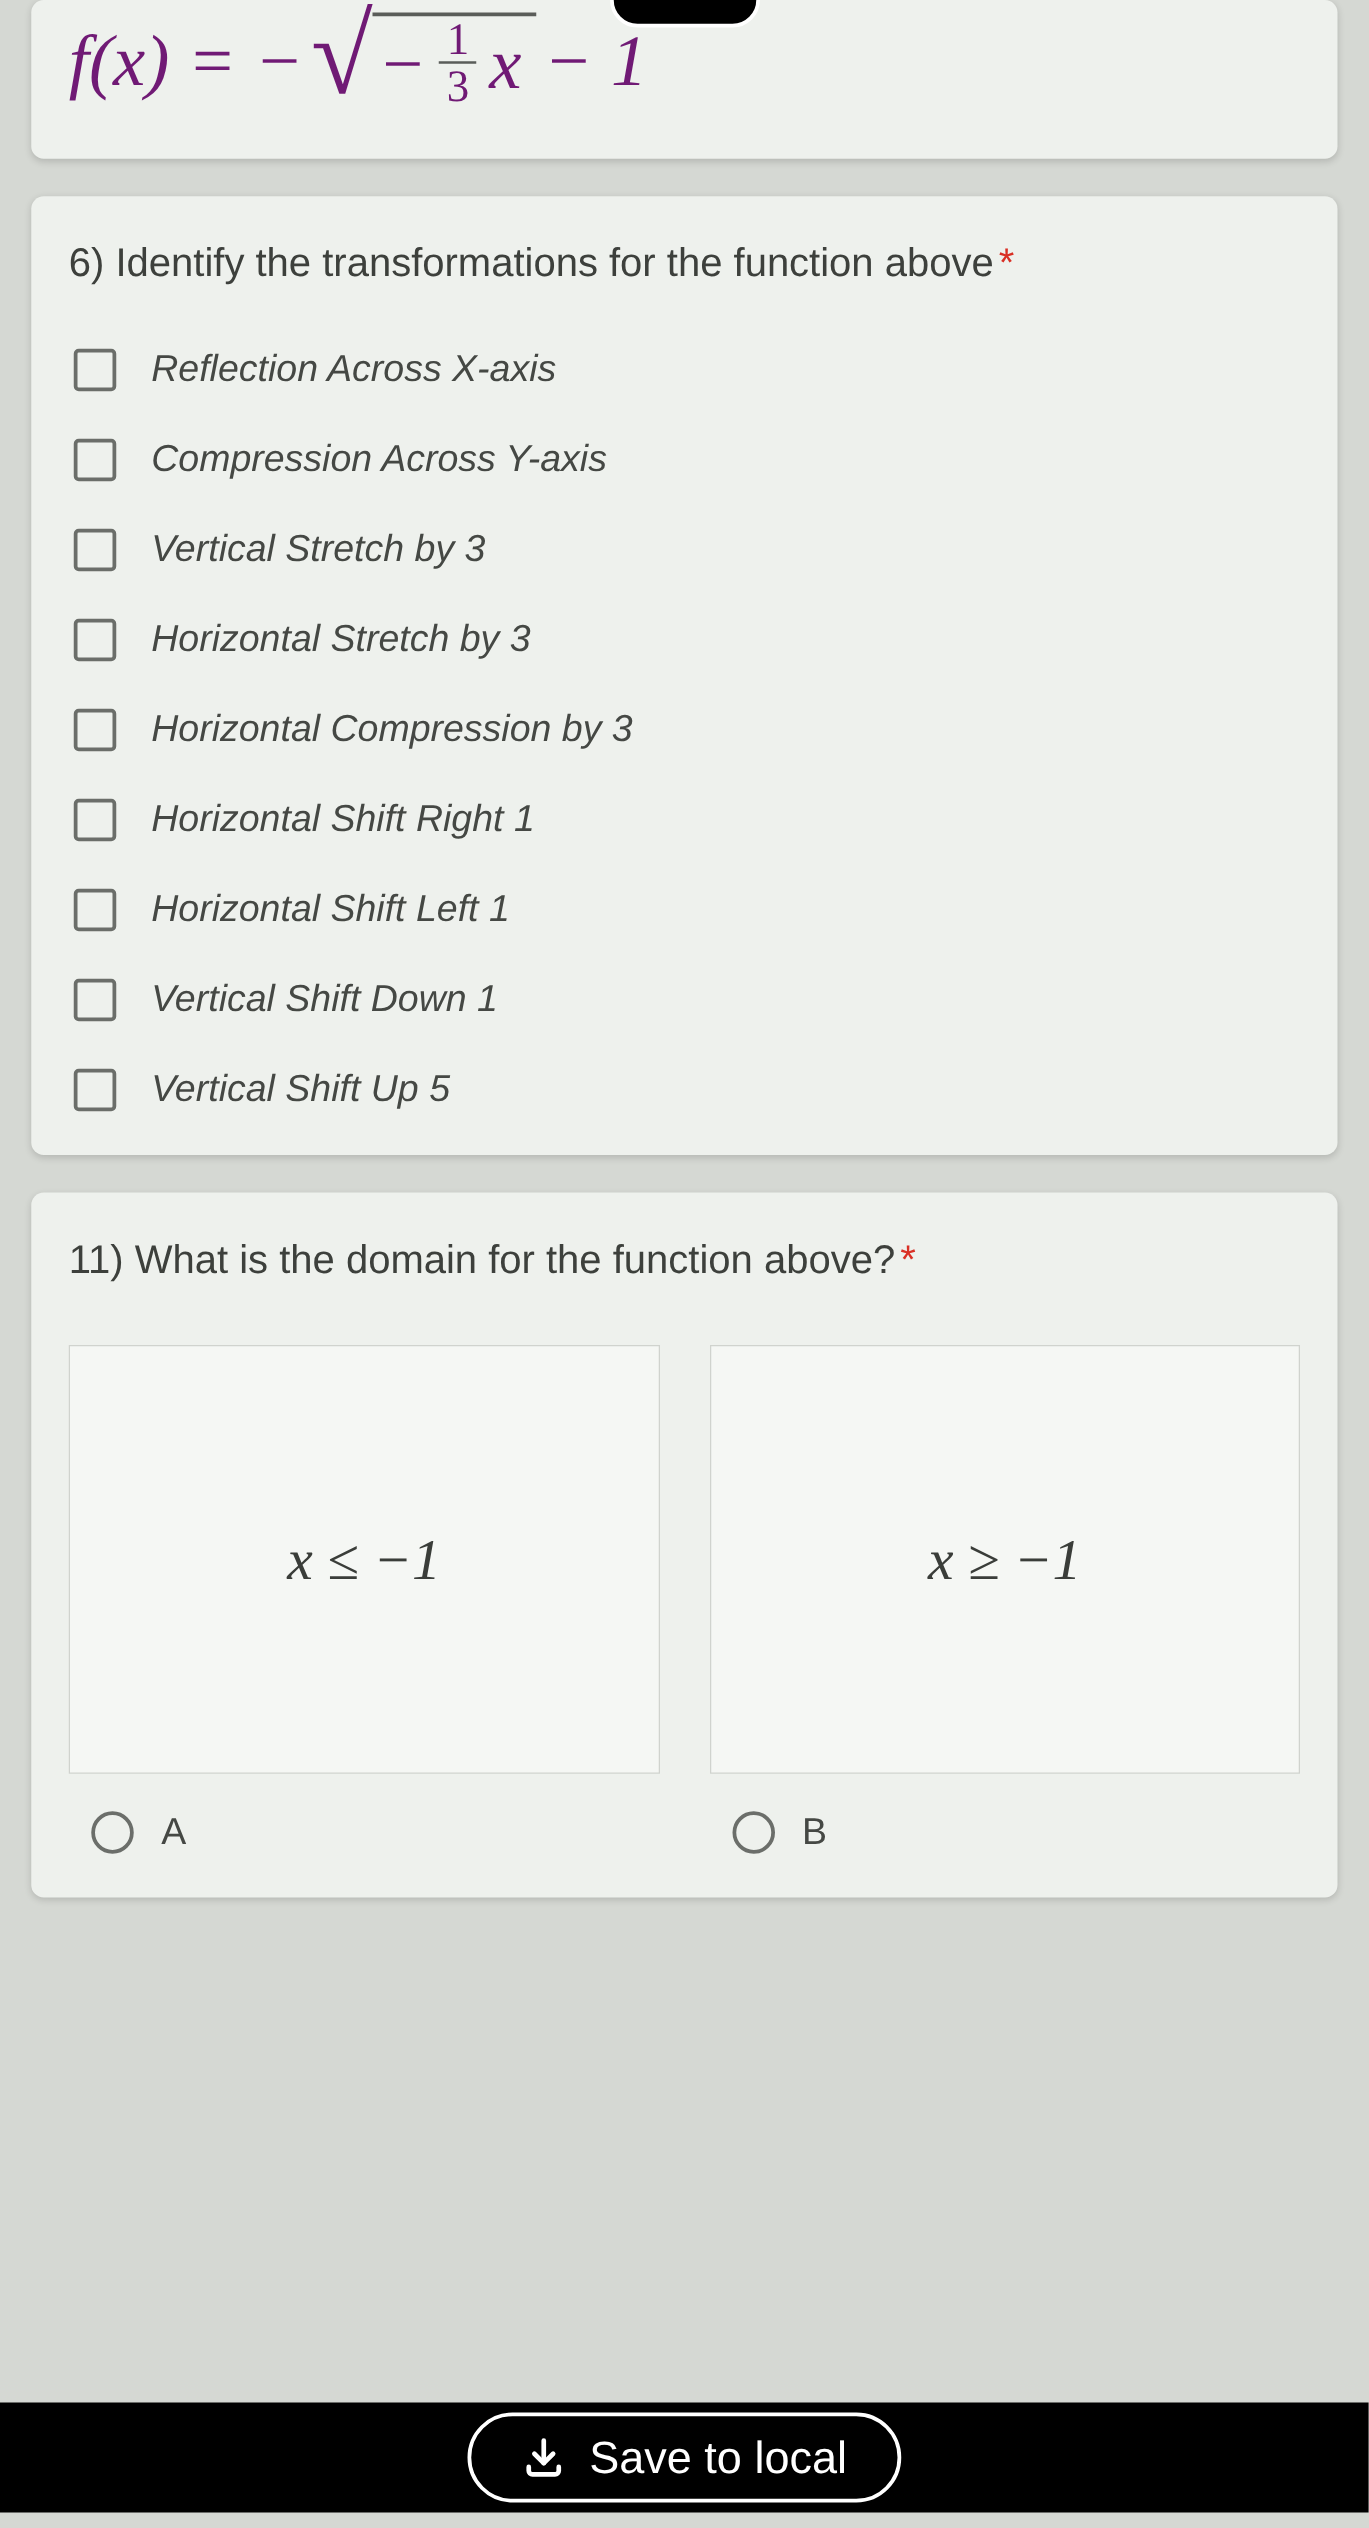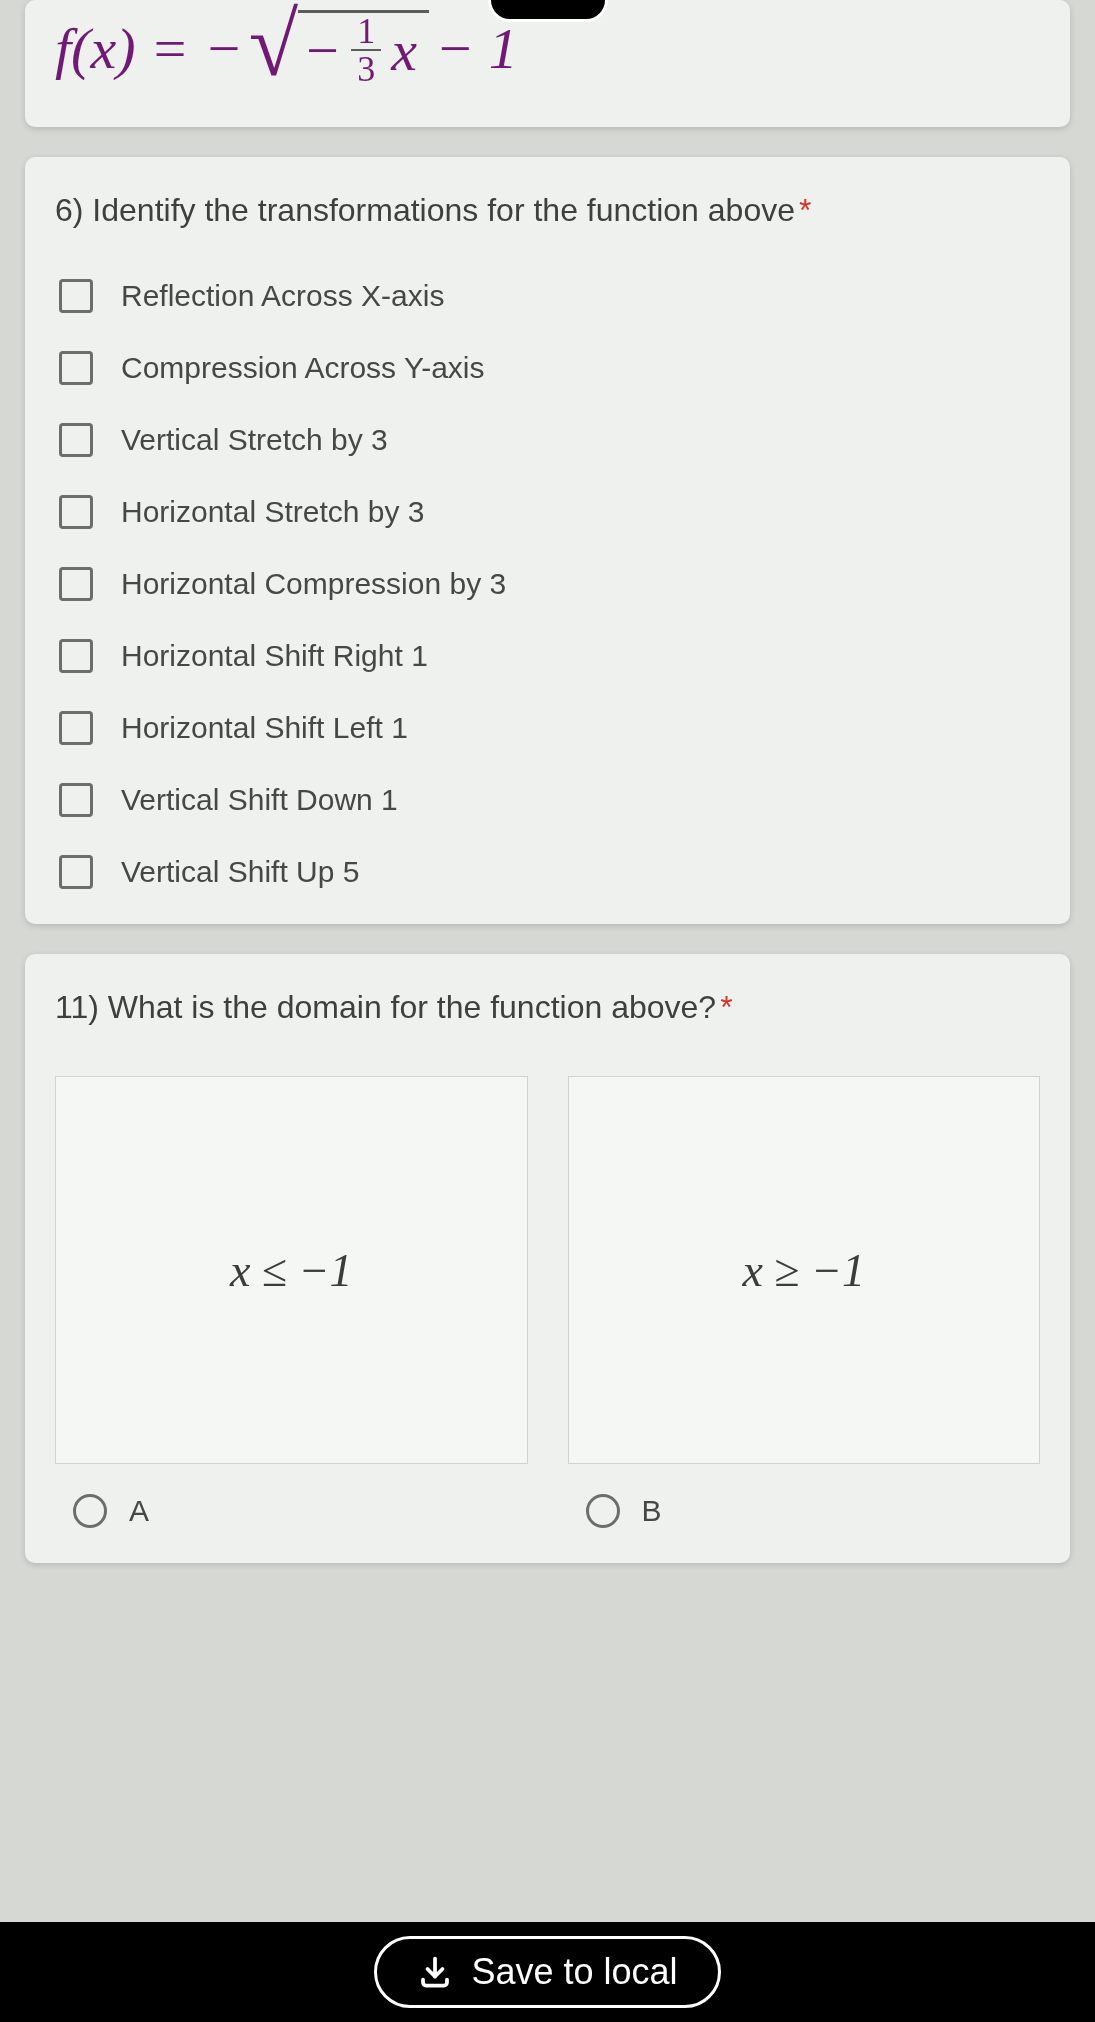--- a/index.html
+++ b/index.html
@@ -80,20 +80,21 @@
     .checkbox-list {
       display: flex;
       flex-direction: column;
       gap: 38px;
       padding-left: 4px;
     }
     .checkbox-item {
       display: flex;
       align-items: center;
       gap: 28px;
+      font-style: italic;
     }
     .checkbox-box {
       width: 34px;
       height: 34px;
       border: 3px solid #6b6e6a;
       border-radius: 4px;
       flex-shrink: 0;
       background: transparent;
     }
     .checkbox-label {
@@ -106,21 +107,21 @@
       margin-top: 50px;
     }
     .option-box {
       flex: 1;
       display: flex;
       flex-direction: column;
     }
     .option-content {
       background: #f5f7f4;
       border: 1px solid #d0d3ce;
-      height: 388px;
+      height: 343px;
       display: flex;
       align-items: center;
       justify-content: center;
       font-family: "Times New Roman", serif;
       font-size: 46px;
       font-style: italic;
       color: #3a3d39;
       margin-bottom: 30px;
     }
     .option-radio-row {
@@ -135,24 +136,24 @@
       border: 3px solid #6b6e6a;
       border-radius: 50%;
       flex-shrink: 0;
     }
     .radio-label {
       font-size: 30px;
       color: #454844;
     }
     .bottom-bar {
       position: absolute;
-      bottom: 0;
+      bottom: 12px;
       left: 0;
       right: 0;
-      height: 100px;
+      height: 88px;
       background: #000;
       display: flex;
       align-items: center;
       justify-content: center;
     }
     .save-button {
       border: 3px solid #fff;
       border-radius: 50px;
       padding: 12px 40px;
       display: flex;

